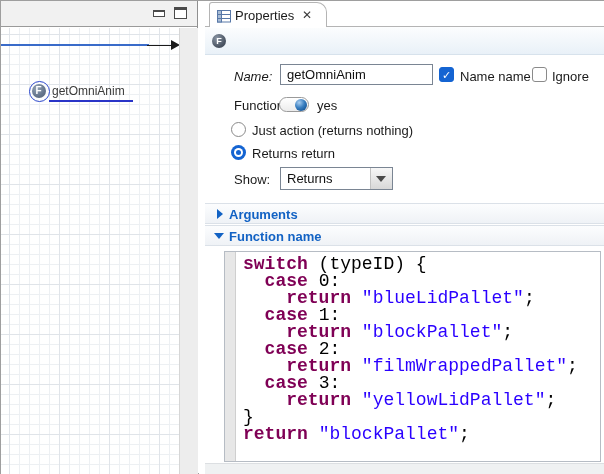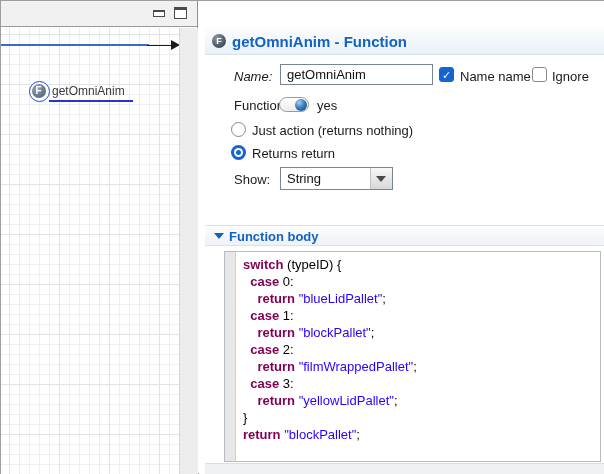--- a/index.html
+++ b/index.html
@@ -84,22 +84,22 @@
   .section { position:absolute; left:0; width:100%; height:21px;
     background:linear-gradient(#fcfdfe,#eff2f6); border-top:1px solid #dbe1e8; border-bottom:1px solid #dbe1e8; cursor:pointer; }
   .sec-label { position:absolute; left:24px; top:3px; font-size:13px; font-weight:bold; color:#1262c4; }
   .tri-right { position:absolute; left:12px; top:5px; width:0; height:0;
     border-left:6px solid #1262c4; border-top:5px solid transparent; border-bottom:5px solid transparent; }
   .tri-down { position:absolute; left:9px; top:7px; width:0; height:0;
     border-top:6px solid #1262c4; border-left:5px solid transparent; border-right:5px solid transparent; }
 
   .code-editor { position:absolute; left:19px; top:250px; width:377px; height:211px; border:1px solid #b6bcc4; background:#fff; }
   .gutter { position:absolute; left:0; top:0; width:11px; height:100%; background:#e7e7e7; border-right:1px solid #cfcfcf; }
-  .code { position:absolute; left:18px; top:4px; right:2px; bottom:2px; font-family:Liberation Sans, sans-serif;
-    font-size:13px; line-height:17px; white-space:pre; cursor:text; }
+  .code { position:absolute; left:18px; top:4px; right:2px; bottom:2px; font-family:Liberation Mono, monospace;
+    font-size:18px; line-height:17px; white-space:pre; cursor:text; }
   .tok-k { color:#7f0055; font-weight:bold; }
   .tok-s { color:#2a00ff; }
   .tok-p { color:#000; }
 
   .bottom-strip { position:absolute; left:0; top:462px; width:100%; height:11px; background:#eff1f2; border-top:1px solid #dcdfe2; }
 </style>
 </head>
 <body>
 
 <div class="app">
@@ -120,24 +120,37 @@
         <span class="fn-underline"></span>
       </div>
     </div>
     <div class="scroll-strip"></div>
   </div>
 
   <div class="sash"></div>
 
   <div class="props">
 
+    <div class="tabbar">
+      <div class="tab">
+        <span class="table-icon">
+          <svg width="14" height="13" viewBox="0 0 14 13">
+            <rect x="0.5" y="0.5" width="13" height="11.5" fill="#ffffff" stroke="#5878a8"></rect>
+            <rect x="0.5" y="0.5" width="4" height="11.5" fill="#a8bcd4" stroke="#5878a8"></rect>
+            <line x1="0.5" y1="4.5" x2="13.5" y2="4.5" stroke="#5878a8"></line>
+            <line x1="0.5" y1="8.5" x2="13.5" y2="8.5" stroke="#5878a8"></line>
+          </svg>
+        </span>
+        <span class="tab-label">Properties</span>
+        <span class="tab-close">✕</span>
+      </div>
+    </div>
 
     <div class="header">
       <span class="badge">F</span>
-      <span class="title">getOmniAnim - Function</span>
     </div>
 
     <span class="flabel" style="left:29px; top:68px;font-style:italic;">Name:</span>
     <input class="name-input" type="text" value="getOmniAnim" style="">
     <span class="cbx checked" style="left:234px; top:66px;">✓</span>
     <span class="flabel" style="left:255px; top:68px;">Name name</span>
     <span class="cbx unchecked" style="left:327px; top:66px;"></span>
     <span class="flabel" style="left:347px; top:68px;">Ignore</span>
 
     <span class="flabel" style="left:29px; top:97px;">Function:</span>
@@ -146,29 +159,33 @@
     </span>
     <span class="flabel" style="left:112px; top:97px;">yes</span>
 
     <span class="radio off" style="left:26px; top:121px;"></span>
     <span class="flabel" style="left:47px; top:122px;text-align:center;">Just action (returns nothing)</span>
     <span class="radio on" style="left:26px; top:144px;"></span>
     <span class="flabel" style="left:47px; top:145px;">Returns return</span>
 
     <span class="flabel" style="left:29px; top:171px;">Show:</span>
     <span class="combo">
-      <span class="combo-text">String</span>
+      <span class="combo-text">Returns</span>
       <span class="combo-btn">
         <span class="combo-arrow"></span>
       </span>
     </span>
 
+    <div class="section" style="top:202px;">
+      <span class="tri-right"></span>
+      <span class="sec-label">Arguments</span>
+    </div>
     <div class="section" style="top:224px;">
       <span class="tri-down"></span>
-      <span class="sec-label">Function body</span>
+      <span class="sec-label">Function name</span>
     </div>
 
     <div class="code-editor">
       <div class="gutter"></div>
       <div class="code"><div><span class="tok-k">switch</span><span class="tok-p"> (typeID) {</span></div><div><span class="tok-p">  </span><span class="tok-k">case</span><span class="tok-p"> 0:</span></div><div><span class="tok-p">    </span><span class="tok-k">return</span><span class="tok-p"> </span><span class="tok-s">"blueLidPallet"</span><span class="tok-p">;</span></div><div><span class="tok-p">  </span><span class="tok-k">case</span><span class="tok-p"> 1:</span></div><div><span class="tok-p">    </span><span class="tok-k">return</span><span class="tok-p"> </span><span class="tok-s">"blockPallet"</span><span class="tok-p">;</span></div><div><span class="tok-p">  </span><span class="tok-k">case</span><span class="tok-p"> 2:</span></div><div><span class="tok-p">    </span><span class="tok-k">return</span><span class="tok-p"> </span><span class="tok-s">"filmWrappedPallet"</span><span class="tok-p">;</span></div><div><span class="tok-p">  </span><span class="tok-k">case</span><span class="tok-p"> 3:</span></div><div><span class="tok-p">    </span><span class="tok-k">return</span><span class="tok-p"> </span><span class="tok-s">"yellowLidPallet"</span><span class="tok-p">;</span></div><div><span class="tok-p">}</span></div><div><span class="tok-k">return</span><span class="tok-p"> </span><span class="tok-s">"blockPallet"</span><span class="tok-p">;</span></div></div>
     </div>
 
     <div class="bottom-strip"></div>
   </div>
 </div>

